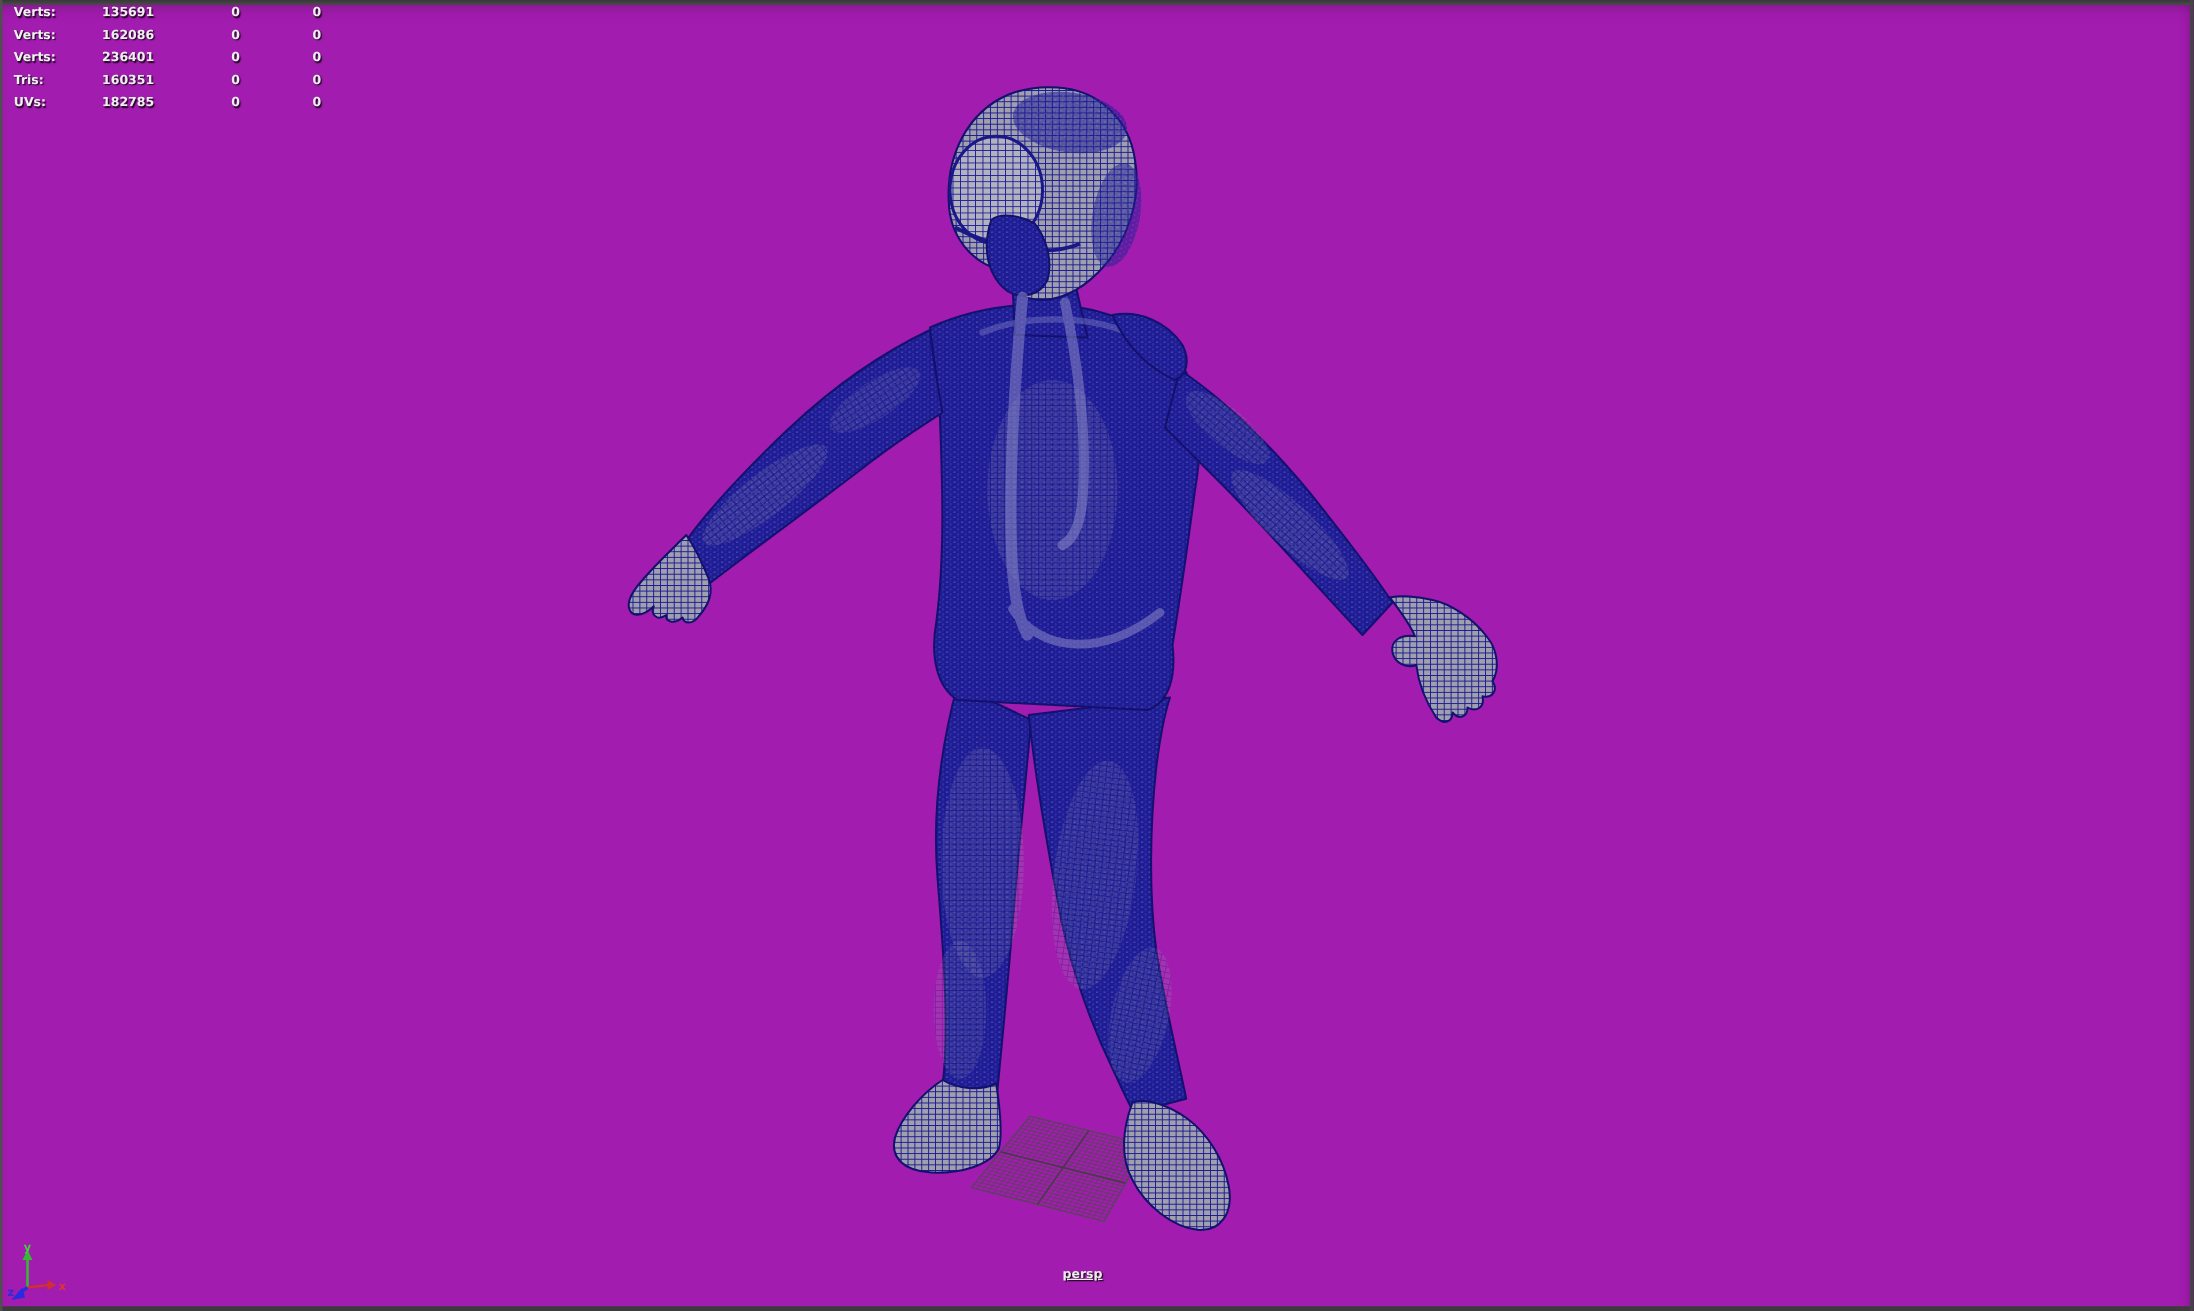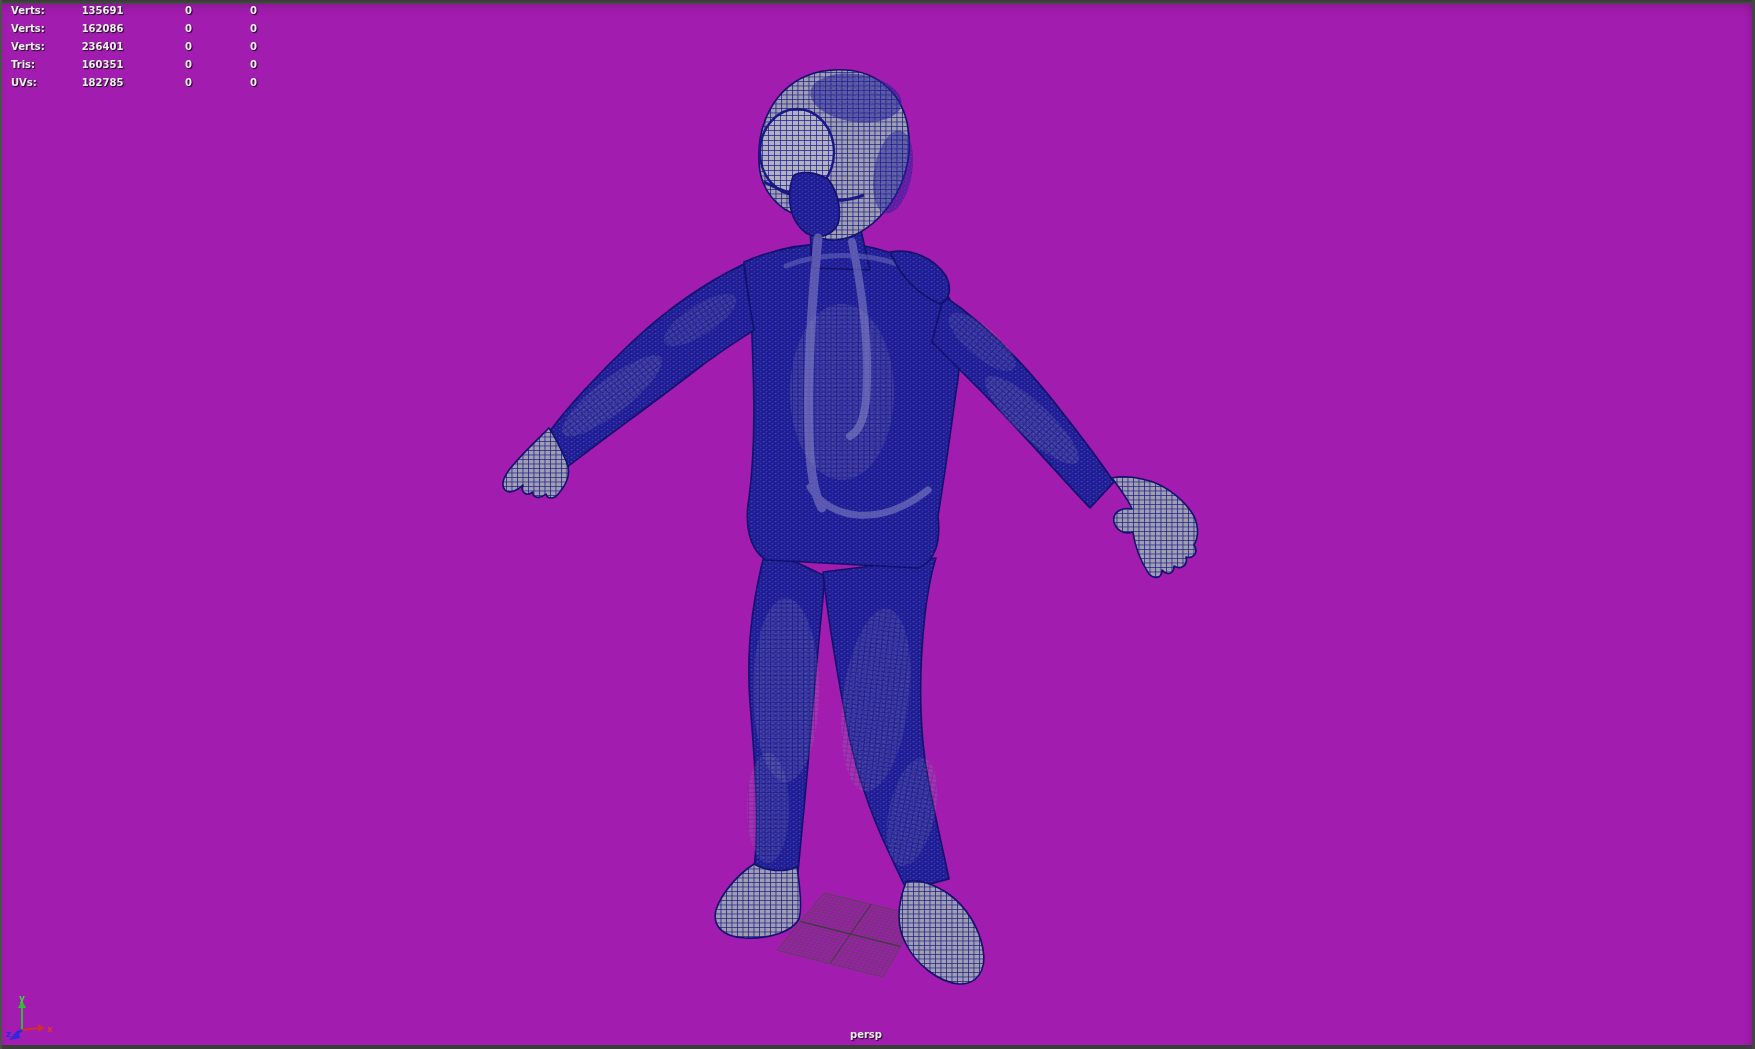--- a/index.html
+++ b/index.html
@@ -19,23 +19,23 @@
   
   .hud{position:absolute;top:0;left:0;width:280px;height:100px;z-index:7;
     font-size:10px;font-weight:bold;color:#f0f0f0;
     text-shadow:1px 1px 1px rgba(0,0,0,.85);}
   .hud-row{position:absolute;left:0;width:280px;height:14px;line-height:14px;}
   .hud-label{position:absolute;left:11px;}
   .hud-c1{position:absolute;left:78px;width:49px;text-align:center;}
   .hud-c2{position:absolute;left:150px;width:42px;text-align:right;}
   .hud-c3{position:absolute;left:215px;width:42px;text-align:right;}
   
-  .camera-label{position:absolute;bottom:9px;left:810px;width:112px;z-index:7;
+  .camera-label{position:absolute;bottom:24px;left:810px;width:112px;z-index:7;
     text-align:center;font-size:10px;font-weight:bold;color:#ececec;
-    text-shadow:1px 1px 1px rgba(0,0,0,.85);}
+    text-shadow:1px 1px 1px rgba(0,0,0,.85);text-decoration:underline;}
   #scene{position:absolute;inset:0;z-index:2;}
   .axis-label{font-size:9px;font-weight:bold;font-family:"DejaVu Sans","Liberation Sans",sans-serif;}
 </style>
 </head>
 <body>
 
 <div id="stage">
 
   <div class="hud">
     <div class="hud-row" style="top:4px">

